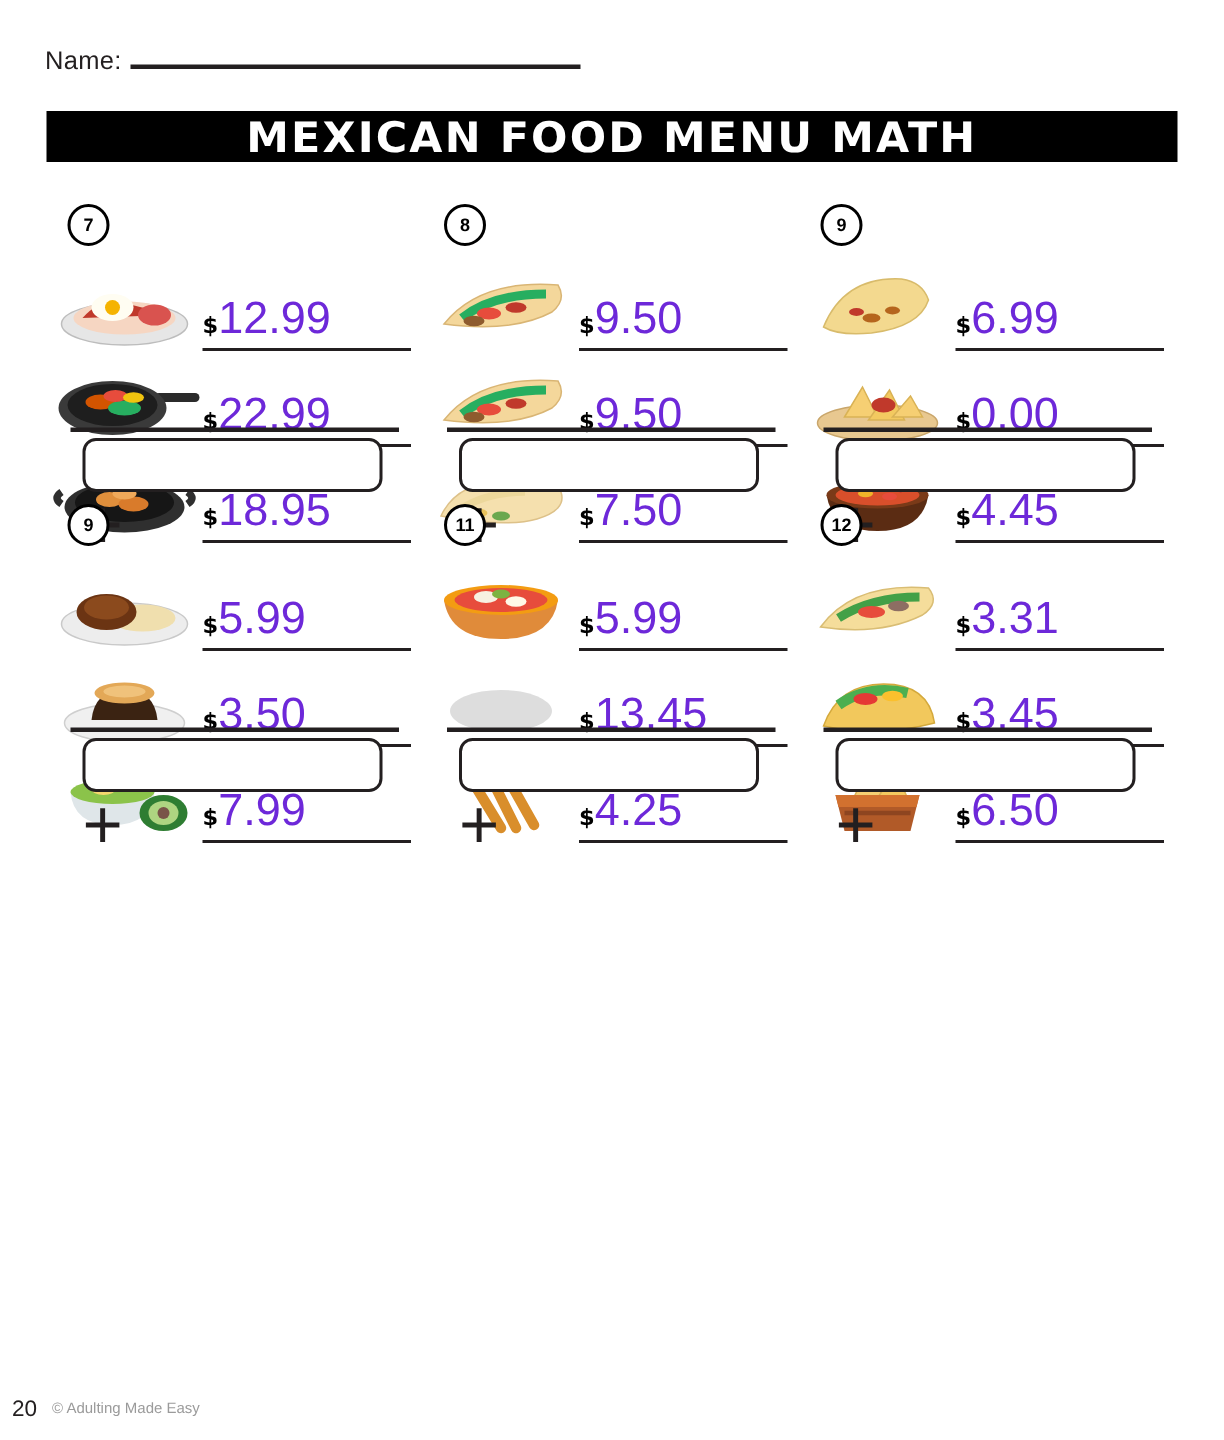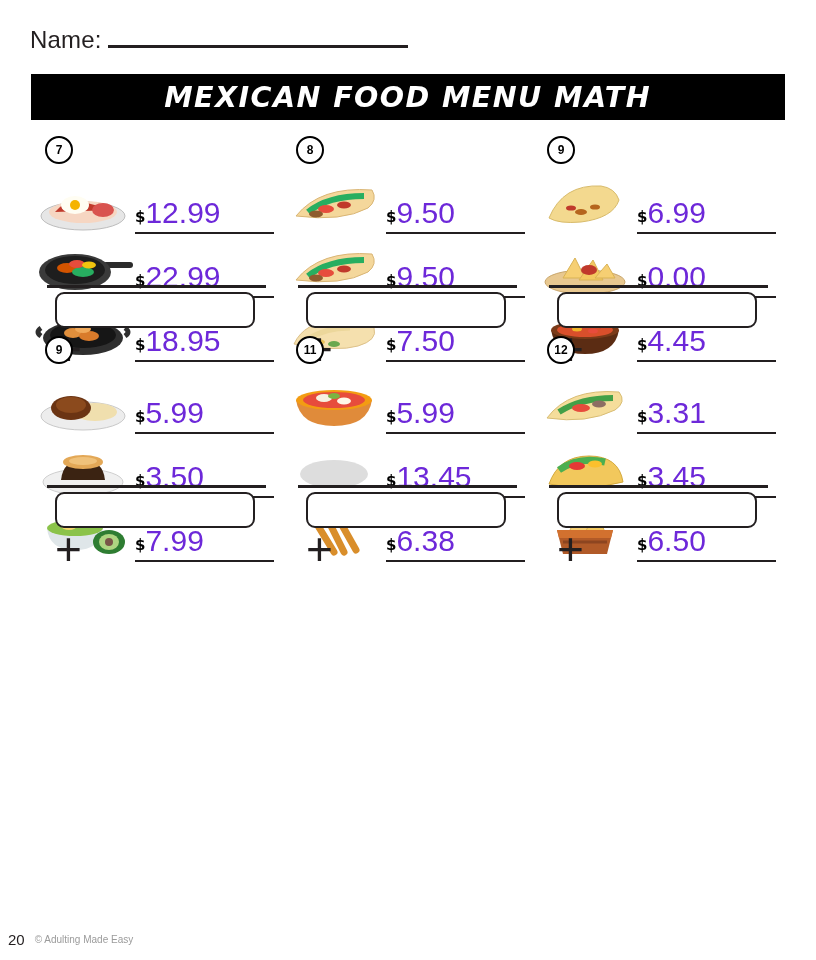--- a/index.html
+++ b/index.html
@@ -21,43 +21,42 @@
 
   
   .name-row {
     position: absolute;
     left: 30px;
     top: 26px;
     display: flex;
     align-items: baseline;
   }
   .name-label {
-    font-size: 24px;
+    font-size: 17px;
     color: #231f20;
     letter-spacing: .2px;
   }
   .name-line {
     width: 300px;
     border-bottom: 3px solid #231f20;
     margin-left: 6px;
     height: 20px;
   }
 
   
   .title-banner {
     position: absolute;
     left: 31px;
     top: 74px;
     width: 754px;
-    height: 46px;
+    height: 34px;
     background: #000000;
     display: flex;
     align-items: center;
     justify-content: center;
-    font-style: italic;
   }
   .title-text {
     color: #ffffff;
     font-family: "DejaVu Sans", sans-serif;
     font-weight: bold;
     font-size: 28px;
     letter-spacing: 1.4px;
     transform: scaleX(1.02);
   }
 
@@ -465,21 +464,21 @@
                   <path d="M30 14 L52 50"></path>
                   <path d="M44 14 L62 50"></path>
                   <path d="M56 16 L74 48"></path>
                 </g>
                 <circle cx="30" cy="14" r="6" fill="#6b3413"></circle>
                 <circle cx="44" cy="14" r="5" fill="#6b3413"></circle>
               </svg>
             </div>
             <div class="price-wrap">
               <span class="dollar">$</span>
-              <span class="price">6.38</span>
+              <span class="price">4.25</span>
               <div class="underline"></div>
             </div>
             <span class="plus">+</span>
           </div>
         </div>
         <div class="sum-rule"></div>
         <div class="answer-box"></div>
       </div>
       <div class="problem">
         <div class="num-badge">12</div>

